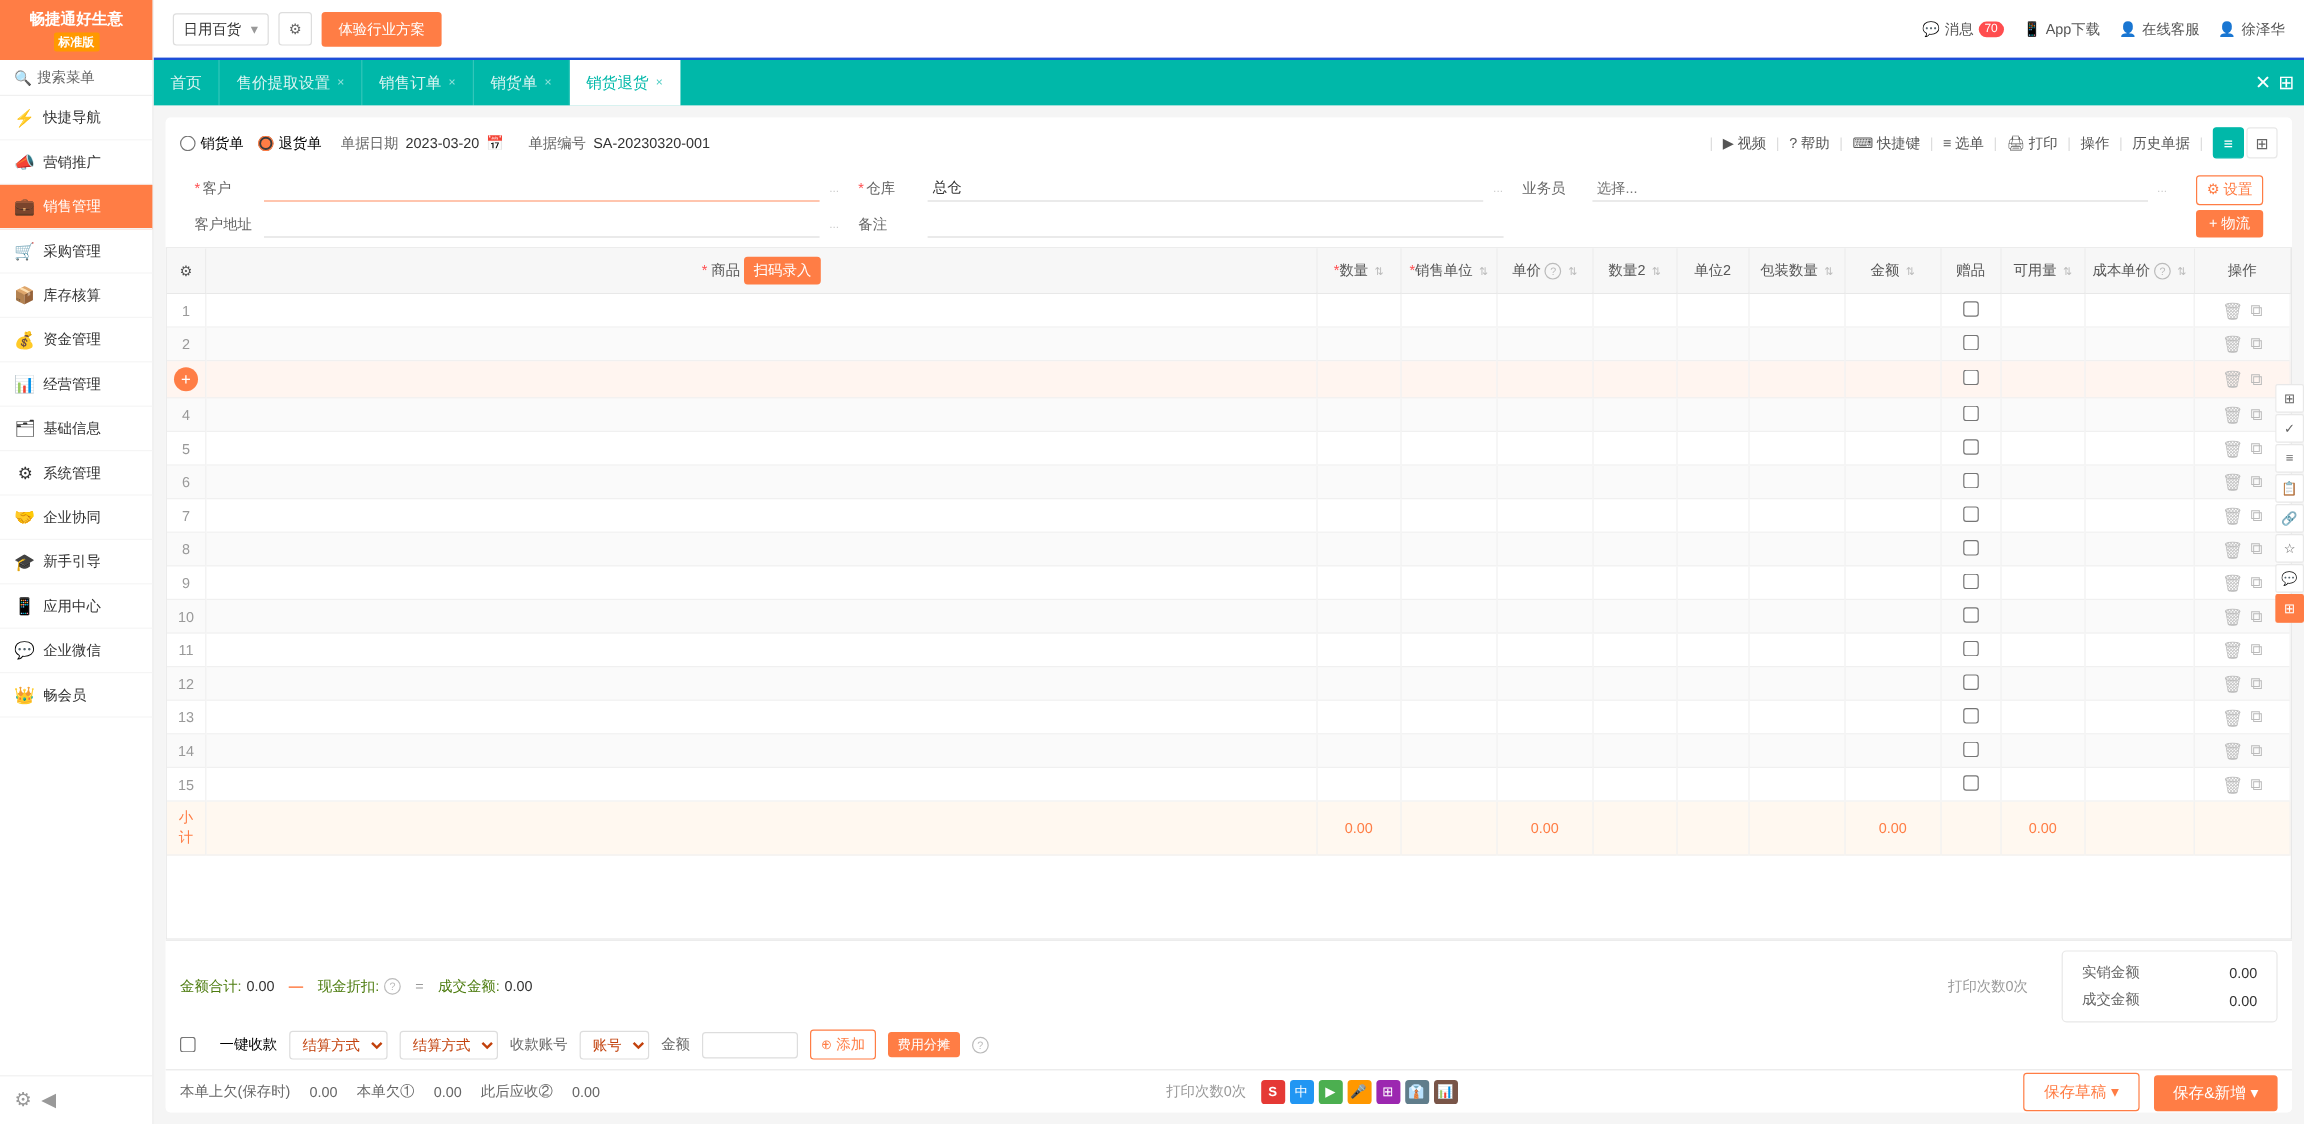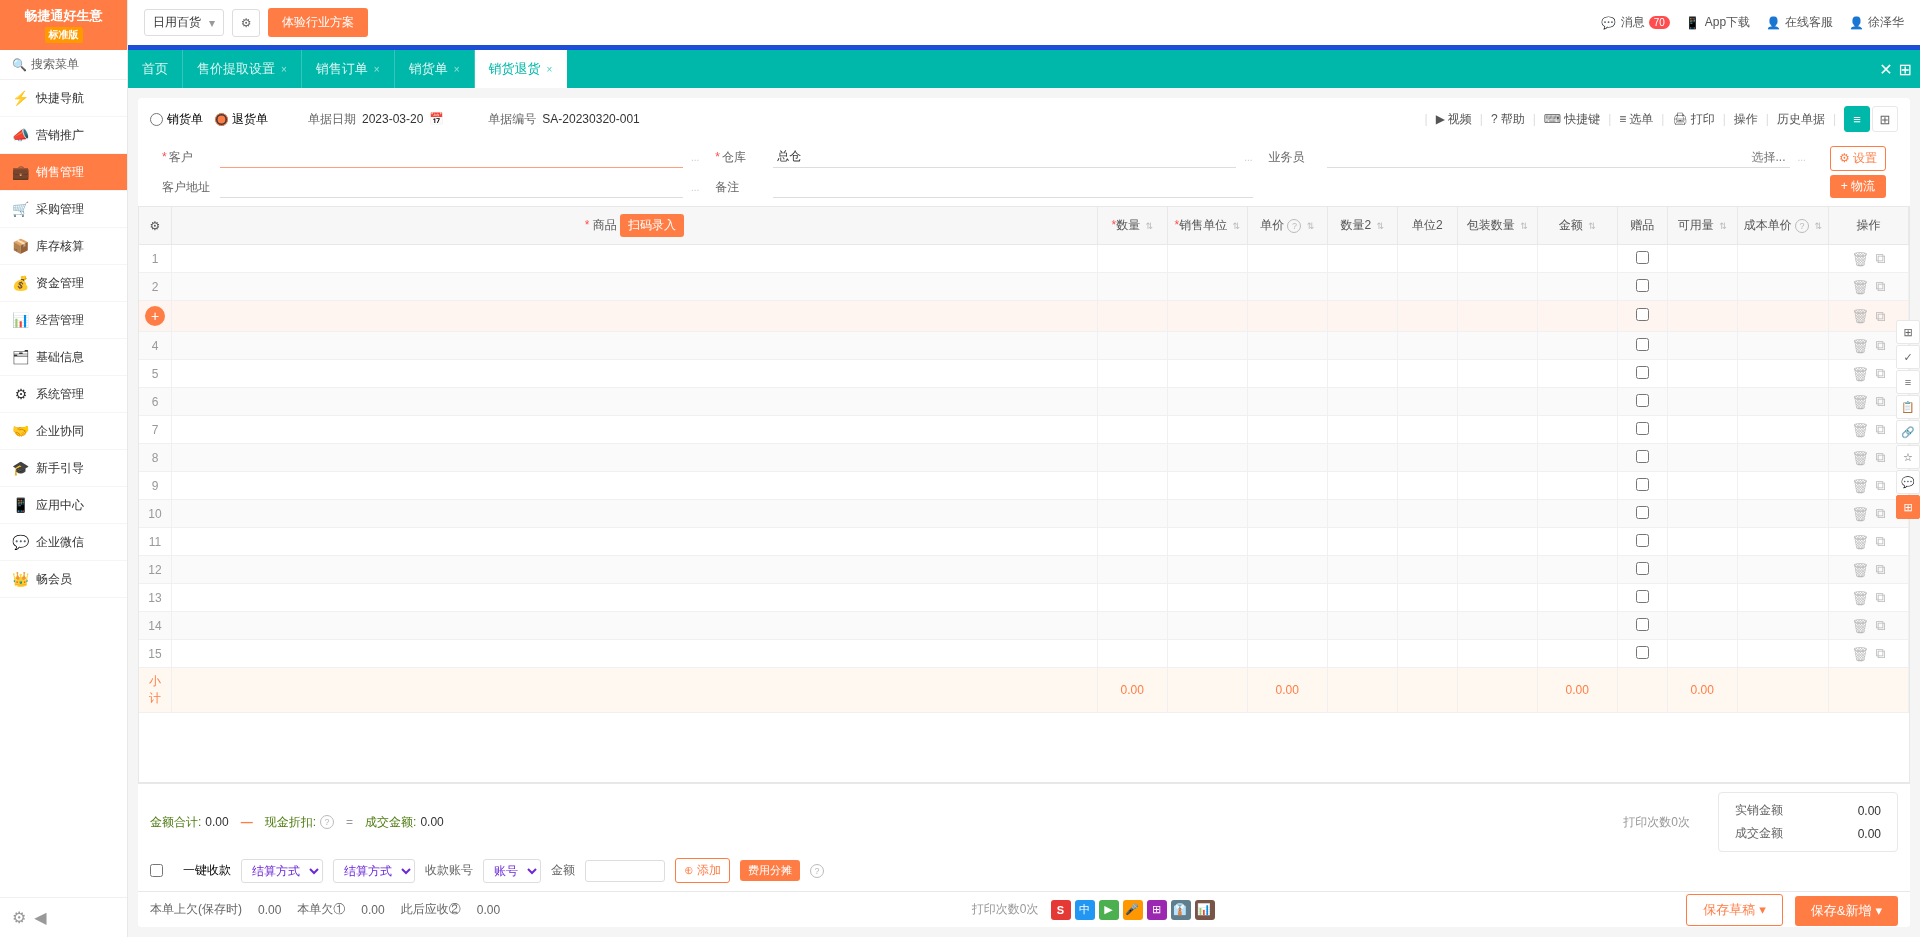--- a/index.html
+++ b/index.html
@@ -63,21 +63,21 @@
       overflow: hidden;
     }
 
     
     .top-header {
       height: 50px;
       background: #fff;
       display: flex;
       align-items: center;
       padding: 0 16px;
-      border-bottom: 5px solid #1d4ed8;
+      border-bottom: 2px solid #1d4ed8;
       justify-content: space-between;
     }
     .top-header-left {
       display: flex;
       align-items: center;
       gap: 8px;
     }
     .header-selector {
       display: flex;
       align-items: center;
@@ -165,21 +165,21 @@
     .form-header-row {
       display: flex;
       align-items: center;
       gap: 16px;
     }
     .radio-group { display: flex; align-items: center; gap: 12px; }
     .radio-item { display: flex; align-items: center; gap: 4px; cursor: pointer; }
     .radio-item input[type=radio] { accent-color: #ff7d45; }
     .form-meta { display: flex; align-items: center; gap: 20px; flex: 1; }
     .meta-item { display: flex; align-items: center; gap: 6px; font-size: 12px; color: #333; }
-    .meta-label { color: #666; margin-left: 24px; }
+    .meta-label { color: #666; }
     .meta-value { color: #333; font-weight: 500; }
     .form-actions-right { margin-left: auto; display: flex; align-items: center; gap: 8px; font-size: 12px; color: #666; }
     .action-link { display: flex; align-items: center; gap: 3px; cursor: pointer; color: #555; }
     .field-row { display: flex; align-items: center; gap: 8px; }
     .field-label { color: #666; font-size: 12px; white-space: nowrap; min-width: 50px; }
     .field-label.required::before { content: '*'; color: #ff4d4f; margin-right: 2px; }
     .field-input {
       flex: 1;
       border: none;
       border-bottom: 1px solid #ddd;
@@ -288,21 +288,21 @@
       gap: 10px;
       margin-top: 6px;
       font-size: 12px;
     }
     .checkbox-item { display: flex; align-items: center; gap: 20px; cursor: pointer; }
     .payment-select {
       border: 1px solid #ddd;
       border-radius: 3px;
       padding: 3px 6px;
       font-size: 12px;
-      color: #6d28d9;
+      color: #c2410c;
       background: white;
       cursor: pointer;
     }
     .add-btn-orange {
       background: white;
       border: 1px solid #ff7d45;
       color: #ff7d45;
       border-radius: 3px;
       padding: 3px 8px;
       cursor: pointer;
@@ -631,21 +631,21 @@
               <input class="field-input" type="text" style="border-top: none; border-right: none; border-left: none; border-image: initial; border-bottom: 1px solid rgb(255, 160, 122); background: transparent; flex: 1 1 0%;">
               <span class="field-dots">...</span>
             </div>
             <div class="field-row">
               <span class="field-label required">仓库</span>
               <input class="field-input" type="text" value="总仓" style="flex: 1 1 0%;">
               <span class="field-dots">...</span>
             </div>
             <div class="field-row">
               <span class="field-label">业务员</span>
-              <input class="field-input" type="text" placeholder="选择..." style="flex: 1 1 0%; text-align: right;">
+              <input class="field-input" type="text" placeholder="选择..." style="flex: 1 1 0%;">
               <span class="field-dots">...</span>
             </div>
             <div class="field-row">
               <span class="field-label">客户地址</span>
               <input class="field-input" type="text" style="flex: 1 1 0%;">
               <span class="field-dots">...</span>
             </div>
             <div class="field-row">
               <span class="field-label">备注</span>
               <input class="field-input" type="text" style="flex: 2 1 0%;">

